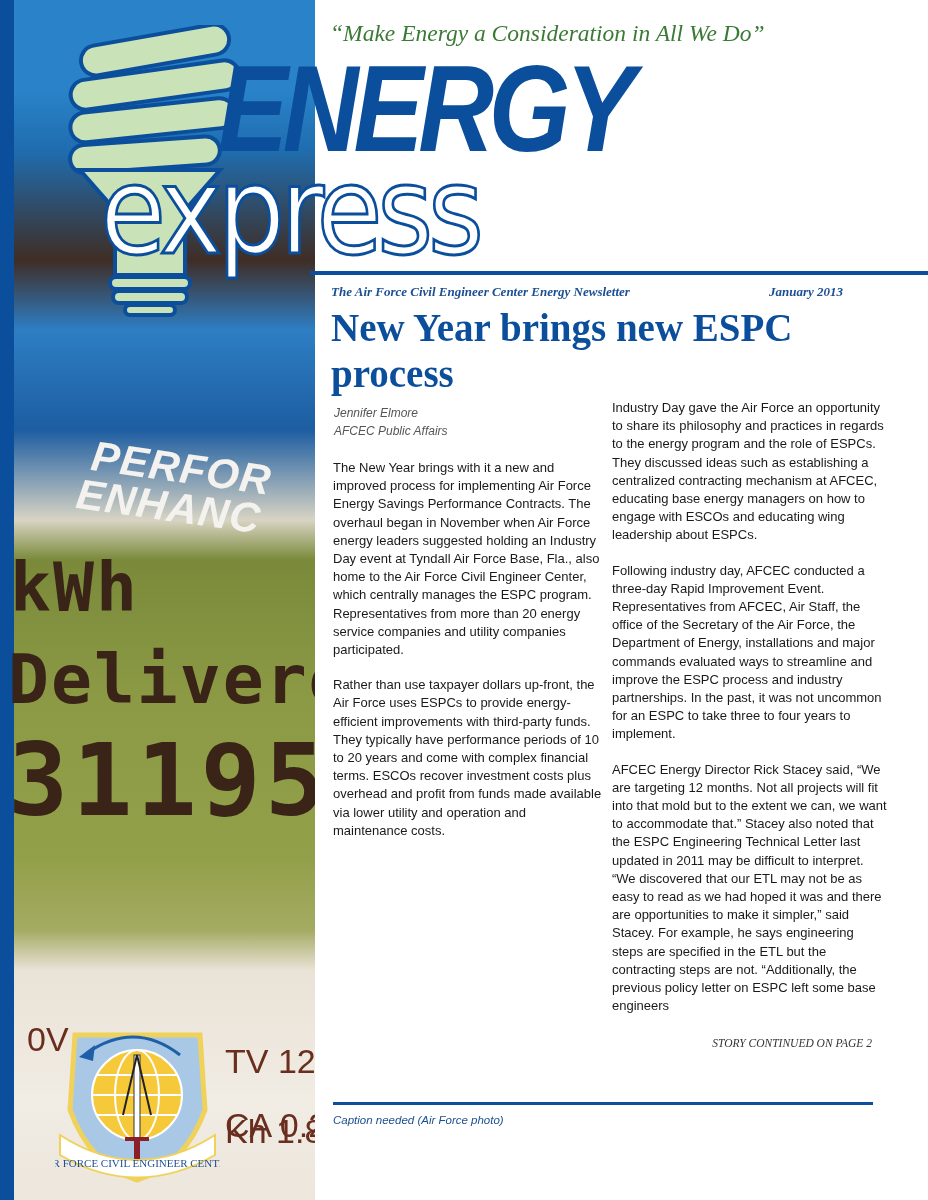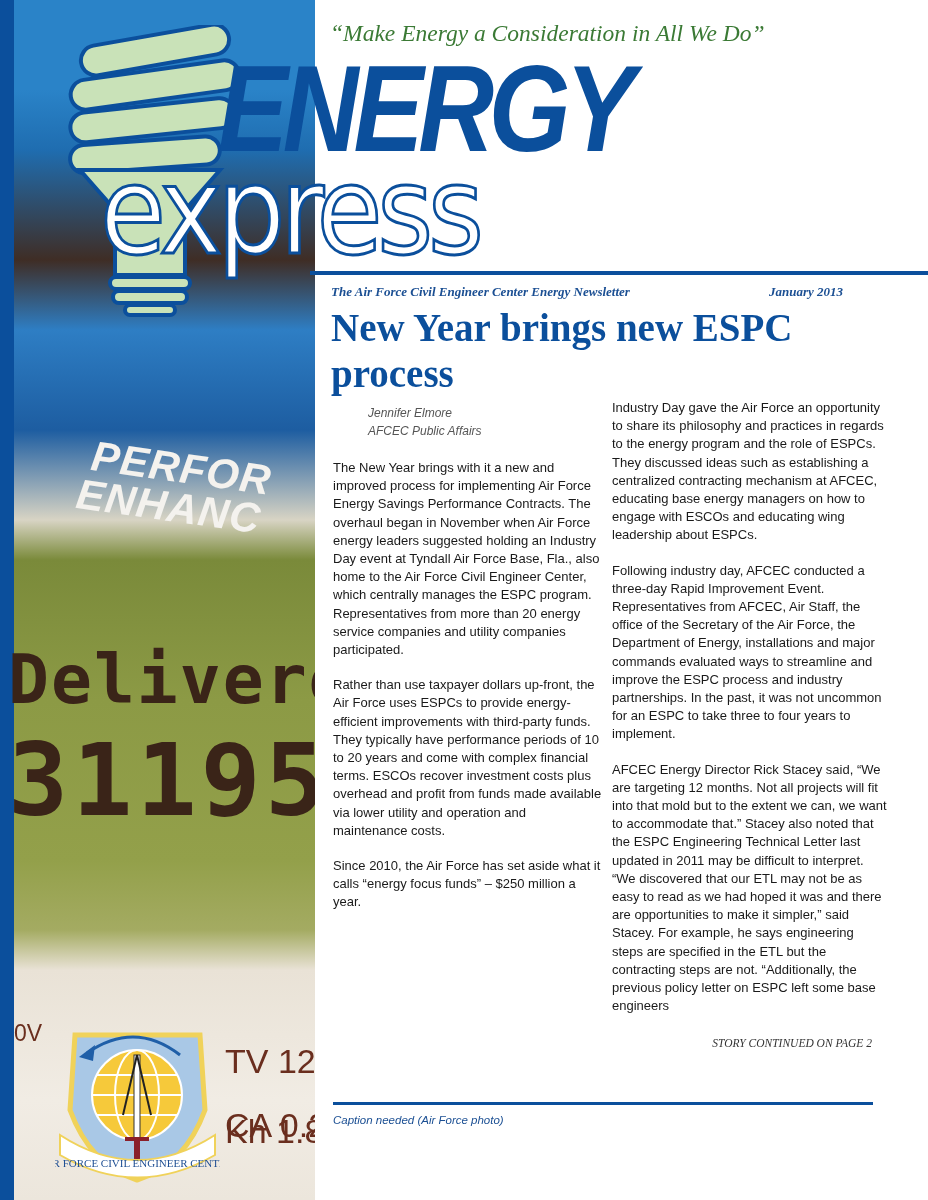--- a/index.html
+++ b/index.html
@@ -60,21 +60,21 @@
   .headline {
     position: absolute; left: 331px; top: 305px; width: 560px;
     font-family: "Liberation Serif", serif; font-weight: bold;
     color: #0b4f9c; font-size: 39px; line-height: 46px;
   }
   .byline {
     position: absolute; left: 334px; top: 404px;
     font-family: "Liberation Sans", sans-serif; font-style: italic;
     color: #555555; font-size: 12px; line-height: 18px;
   }
-  .byline div { white-space: nowrap; margin-left: 34px; }
+  .byline div { white-space: nowrap; }
 
   
   .col {
     position: absolute; width: 270px;
     font-family: "Liberation Sans", sans-serif; color: #1a1a1a;
     font-size: 13px; line-height: 18.2px;
   }
   .col p { margin: 0 0 17px 0; }
   .col-left { left: 333px; top: 459px; }
   .col-right { left: 612px; top: 399px; width: 275px; }
@@ -92,23 +92,24 @@
   }
   .emblem { position: absolute; left: 55px; top: 1015px; width: 165px; height: 170px; }
 </style>
 </head>
 <body>
 
 <div class="photo">
   <div class="photo-stripe"></div>
   <div class="photo-perf" style="left:95px; top:432px; font-size:42px;">PERFOR</div>
   <div class="photo-perf" style="left:80px; top:470px; font-size:42px;">ENHANC</div>
+  <div class="photo-text" style="left:10px; top:548px; font-size:68px; letter-spacing:2px;">kWh</div>
   <div class="photo-text" style="left:8px; top:640px; font-size:68px; letter-spacing:2px;">Delivered</div>
   <div class="photo-text" style="left:8px; top:722px; font-size:100px; letter-spacing:4px;">31195</div>
-  <div class="photo-label" style="left:14px; top:1020px; font-size:23px;">0V</div>
+  <div class="photo-label" style="left:14px; top:1020px; font-size:34px;padding-left:13px;">0V</div>
   <div class="photo-label" style="left:225px; top:1030px; font-size:34px;margin-top:12px;">TV 12</div>
   <div class="photo-label" style="left:225px; top:1068px; font-size:34px;margin-top:44px;">Kh 1.8</div>
   <div class="photo-label" style="left:225px; top:1106px; font-size:34px;">CA 0.2</div>
 
   <svg class="emblem" viewBox="0 0 165 170">
     <path d="M20 20 L145 20 L150 95 Q130 150 82 165 Q35 150 15 95 Z" fill="#a9c8e6" stroke="#f0d25a" stroke-width="5"></path>
     <circle cx="82" cy="80" r="45" fill="#f6c93a"></circle>
     <g stroke="#ffffff" stroke-width="2" fill="none">
       <ellipse cx="82" cy="80" rx="45" ry="45"></ellipse>
       <ellipse cx="82" cy="80" rx="22" ry="45"></ellipse>
@@ -150,21 +151,20 @@
 
 <h1 class="headline" style="margin:0;">New Year brings new ESPC process</h1>
 <div class="byline">
   <div>Jennifer Elmore</div>
   <div>AFCEC Public Affairs</div>
 </div>
 
 <div class="col col-left">
   <p>The New Year brings with it a new and improved process for implementing Air Force Energy Savings Performance Contracts. The overhaul began in November when Air Force energy leaders suggested holding an Industry Day event at Tyndall Air Force Base, Fla., also home to the Air Force Civil Engineer Center, which centrally manages the ESPC program. Representatives from more than 20 energy service companies and utility companies participated.</p>
   <p>Rather than use taxpayer dollars up-front, the Air Force uses ESPCs to provide energy-efficient improvements with third-party funds. They typically have performance periods of 10 to 20 years and come with complex financial terms. ESCOs recover investment costs plus overhead and profit from funds made available via lower utility and operation and maintenance costs.</p>
-  <p>Since 2010, the Air Force has set aside what it calls “energy focus funds” – $250 million a year.</p>
 </div>
 
 <div class="col col-right">
   <p>Industry Day gave the Air Force an opportunity to share its philosophy and practices in regards to the energy program and the role of ESPCs. They discussed ideas such as establishing a centralized contracting mechanism at AFCEC, educating base energy managers on how to engage with ESCOs and educating wing leadership about ESPCs.</p>
   <p>Following industry day, AFCEC conducted a three-day Rapid Improvement Event. Representatives from AFCEC, Air Staff, the office of the Secretary of the Air Force, the Department of Energy, installations and major commands evaluated ways to streamline and improve the ESPC process and industry partnerships. In the past, it was not uncommon for an ESPC to take three to four years to implement.</p>
   <p>AFCEC Energy Director Rick Stacey said, “We are targeting 12 months. Not all projects will fit into that mold but to the extent we can, we want to accommodate that.” Stacey also noted that the ESPC Engineering Technical Letter last updated in 2011 may be difficult to interpret. “We discovered that our ETL may not be as easy to read as we had hoped it was and there are opportunities to make it simpler,” said Stacey. For example, he says engineering steps are specified in the ETL but the contracting steps are not. “Additionally, the previous policy letter on ESPC left some base engineers</p>
 </div>
 
 <div class="continued">STORY CONTINUED ON PAGE 2</div>
 <div class="footer-rule"></div>

